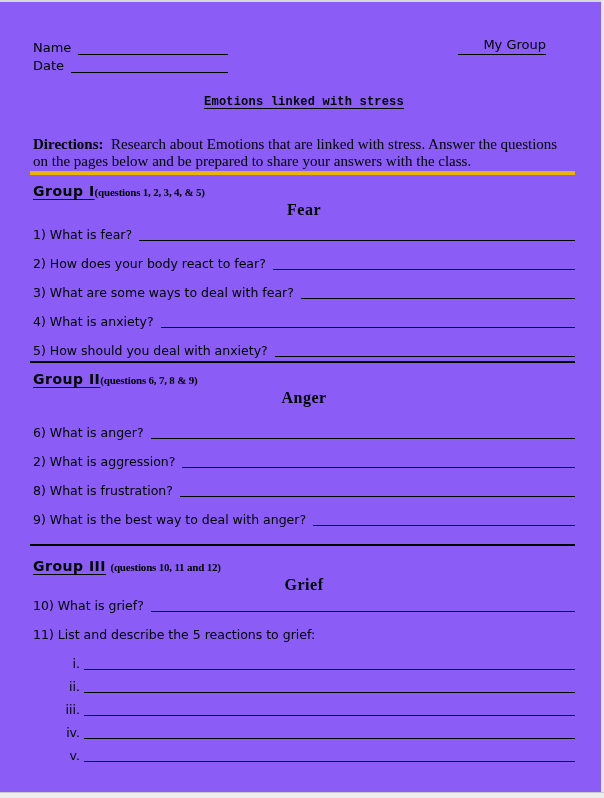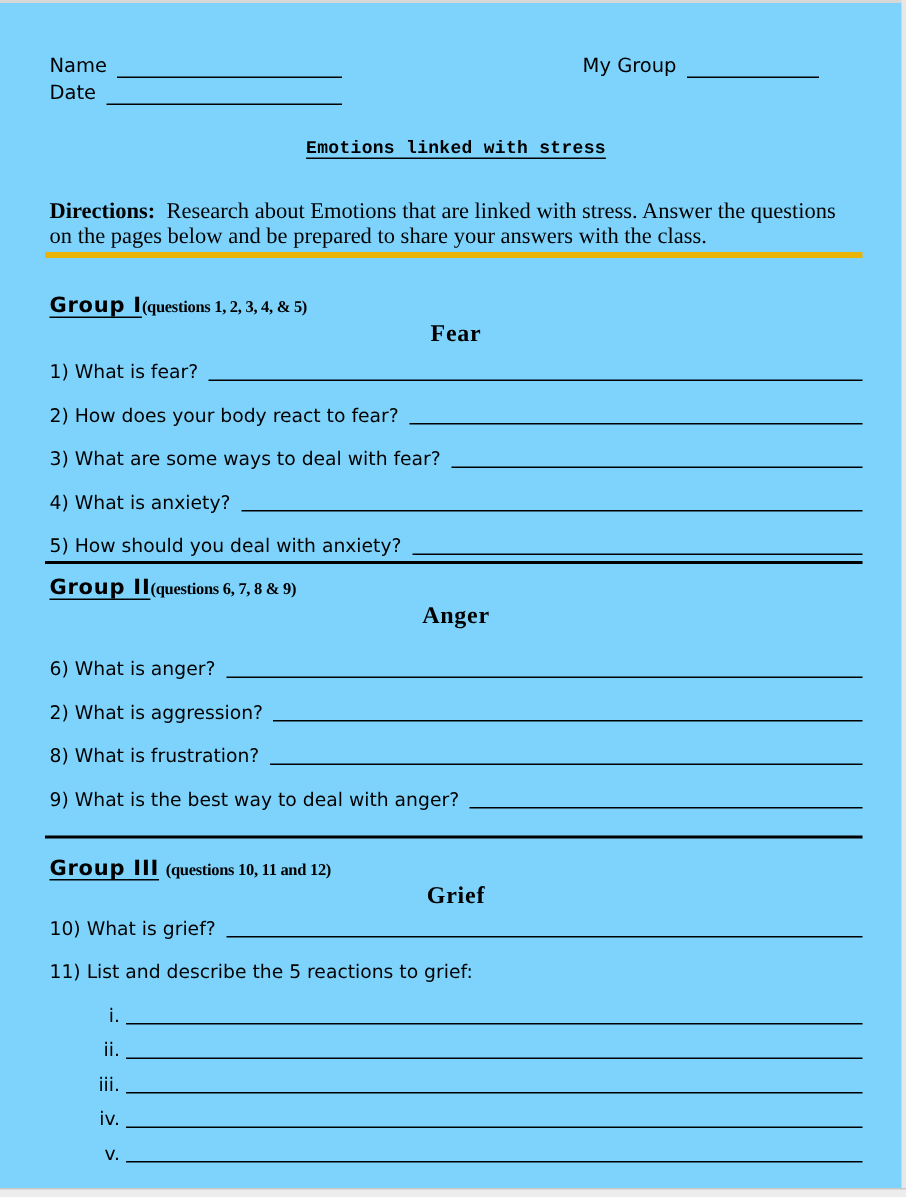--- a/index.html
+++ b/index.html
@@ -6,41 +6,41 @@
   html, body { background: #ffffff; }
   body {
     font-family: "DejaVu Sans", sans-serif;
     color: #000;
     -webkit-font-smoothing: antialiased;
   }
   .page {
     position: relative;
     width: 604px;
     height: 798px;
-    background: #7dd3fc;
+    background: #8b5cf6;
     padding: 36px 29px 0 33px;
     overflow: hidden;
   }
   
   .edge-top    { position: absolute; top: 0; left: 0; right: 0; height: 2px; background: #d8d8d8; }
   .edge-right  { position: absolute; top: 0; right: 0; bottom: 0; width: 3px; background: #e7e7e7; }
   .edge-bottom { position: absolute; left: 0; right: 0; bottom: 0; height: 6px; background: #ededed; border-top: 1px solid #c9c9c9; }
 
   .comic { font-family: "DejaVu Sans", sans-serif; }
   .serif { font-family: "Liberation Serif", serif; }
 
   
   .top-row { display: flex; align-items: flex-end; font-size: 13px; line-height: 18px; }
   .field { display: flex; align-items: flex-end; white-space: nowrap; }
   .blank { display: inline-block; border-bottom: 1.6px solid #000; margin-left: 7px; margin-bottom: 2px; }
   .blank-name { width: 150px; }
   .blank-group { width: 88px; }
   .blank-date { width: 157px; }
   .spacer { flex: 1; }
-  .mygroup { margin-right: 29px; }
+  .mygroup { margin-right: 29px; flex-direction: column; }
   .date-row { margin-top: 0; }
 
   .title {
     margin-top: 17px;
     text-align: center;
     font-size: 12px;
     font-weight: bold;
     line-height: 20px;
     text-decoration: underline;
     text-underline-offset: 3px;
@@ -54,21 +54,21 @@
     line-height: 17px;
     border-bottom: 4px solid #eab308;
     padding-bottom: 1px;
     margin-left: -3px;
     padding-left: 3px;
   }
   .directions b { font-weight: bold; }
 
   
   .section { border-bottom: 2px solid #000; margin-left: -3px; padding-left: 3px; }
-  .section.s1 { margin-top: 24px; padding-bottom: 2px; }
+  .section.s1 { margin-top: 8px; padding-bottom: 2px; }
   .section.s2 { margin-top: 8px;  padding-bottom: 16px; }
   .section.s3 { margin-top: 12px; border-bottom: none; padding-bottom: 0; }
 
   .group-header { font-size: 14px; line-height: 17px; white-space: nowrap; }
   .group-label {
     font-weight: bold;
     text-decoration: underline;
     text-underline-offset: 3px;
     letter-spacing: 0.5px;
   }

